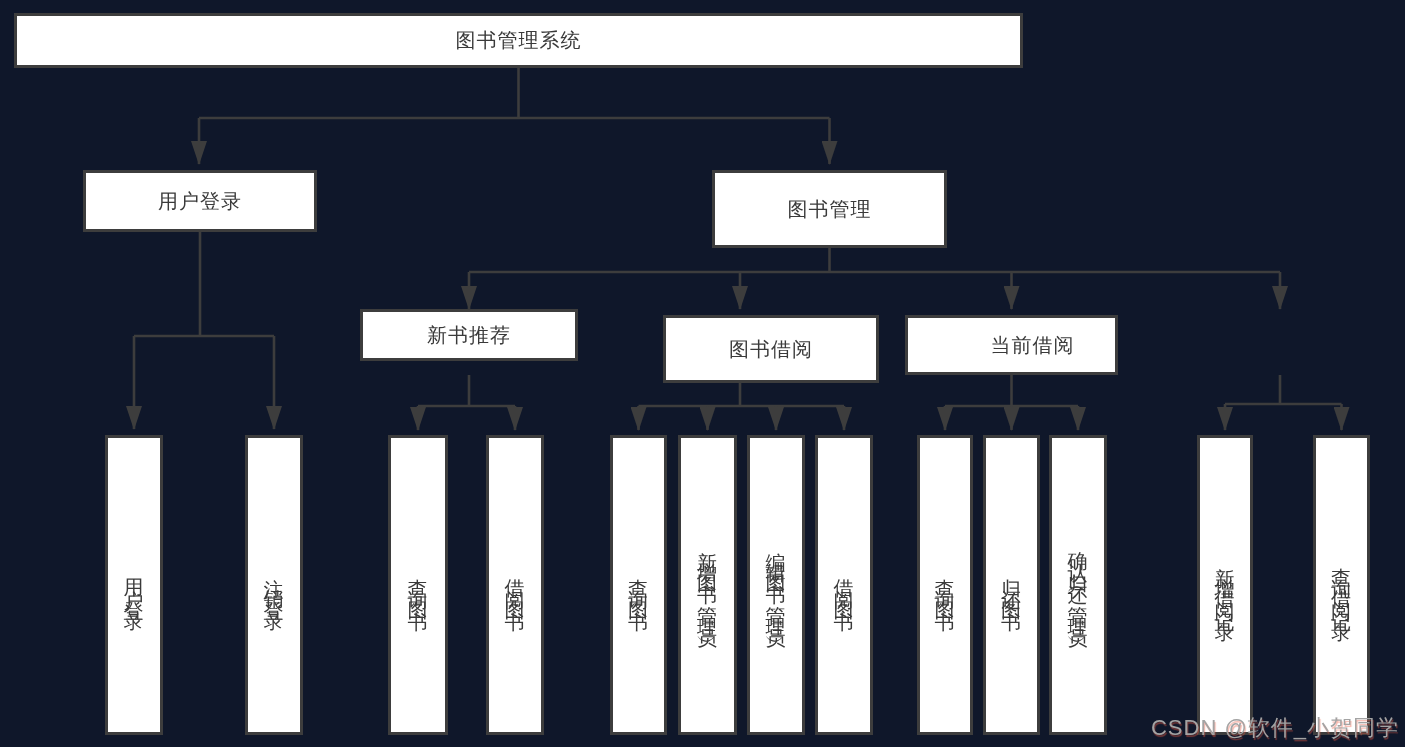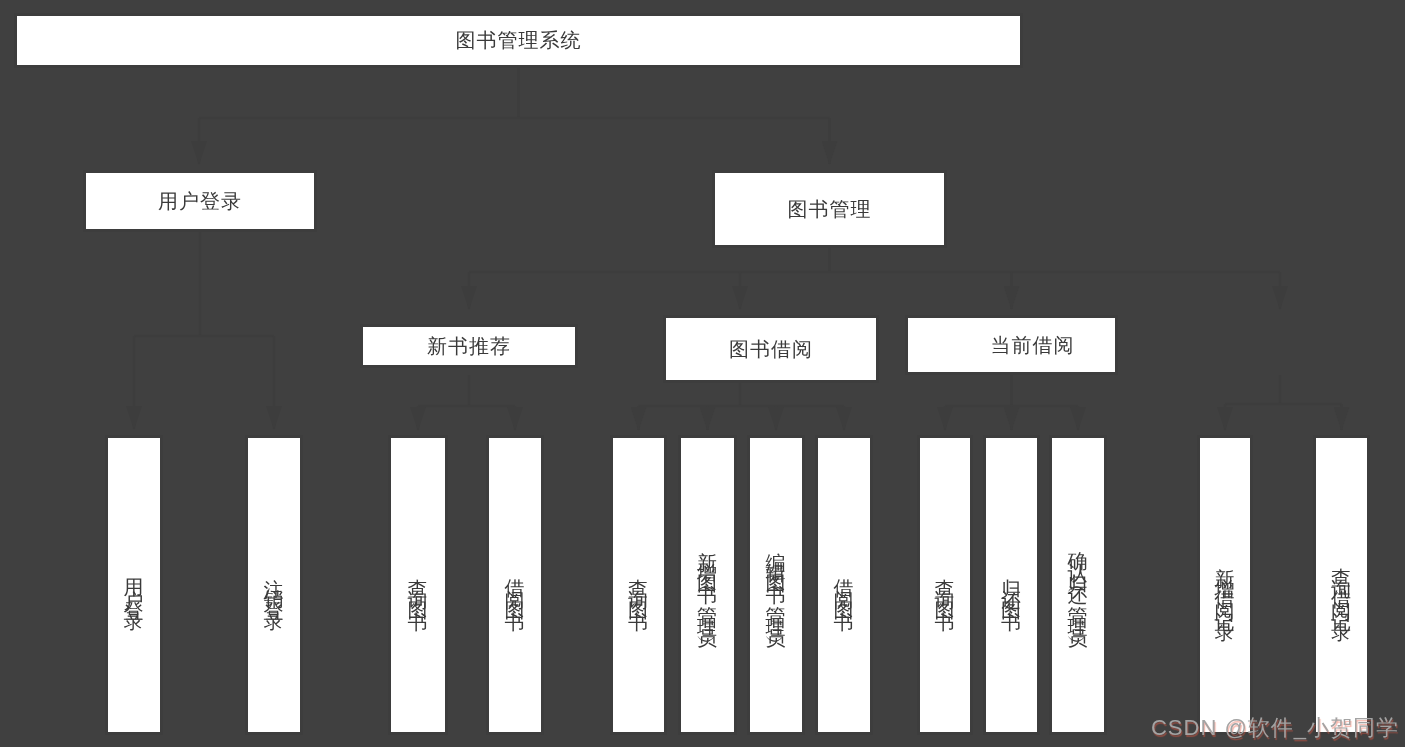--- a/index.html
+++ b/index.html
@@ -5,21 +5,21 @@
   html, body {
     margin: 0;
     padding: 0;
     background: #ffffff;
     font-family: "Liberation Sans", sans-serif;
   }
   .canvas {
     position: relative;
     width: 1405px;
     height: 747px;
-    background: #404040;
+    background: #0f172a;
     overflow: hidden;
   }
   .wires {
     position: absolute;
     left: 0;
     top: 0;
     z-index: 1;
   }
   .wire {
     stroke: #3d3d3d;
@@ -109,21 +109,21 @@
     <path class="wire" d="M1225,404 H1341.5"></path>
     <path class="wire" d="M1225,404 V430" marker-end="url(#arrow)"></path>
     <path class="wire" d="M1341.5,404 V430" marker-end="url(#arrow)"></path>
   </svg>
 
   <div class="node" style="left:14px; top:13px; width:1009px; height:55px;">图书管理系统</div>
 
   <div class="node" style="left:83px; top:170px; width:234px; height:62px;">用户登录</div>
   <div class="node" style="left:712px; top:170px; width:235px; height:78px;">图书管理</div>
 
-  <div class="node" style="left:360px; top:324px; width:218px; height:44px;">新书推荐</div>
+  <div class="node" style="left:360px; top:309px; width:218px; height:52px;">新书推荐</div>
   <div class="node" style="left:663px; top:315px; width:216px; height:68px;">图书借阅</div>
   <div class="node" style="left:905px; top:315px; width:213px; height:60px;padding-left:42px;">当前借阅</div>
 
   <div class="node v" style="left:105px; top:435px; width:58px; height:300px;">
     <span>用户登录</span>
   </div>
   <div class="node v" style="left:245px; top:435px; width:58px; height:300px;">
     <span>注销登录</span>
   </div>
 

